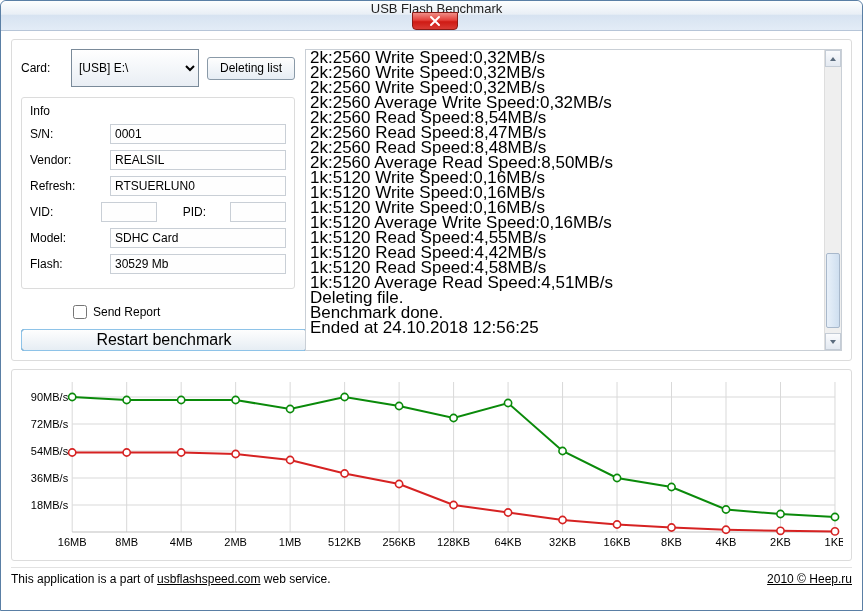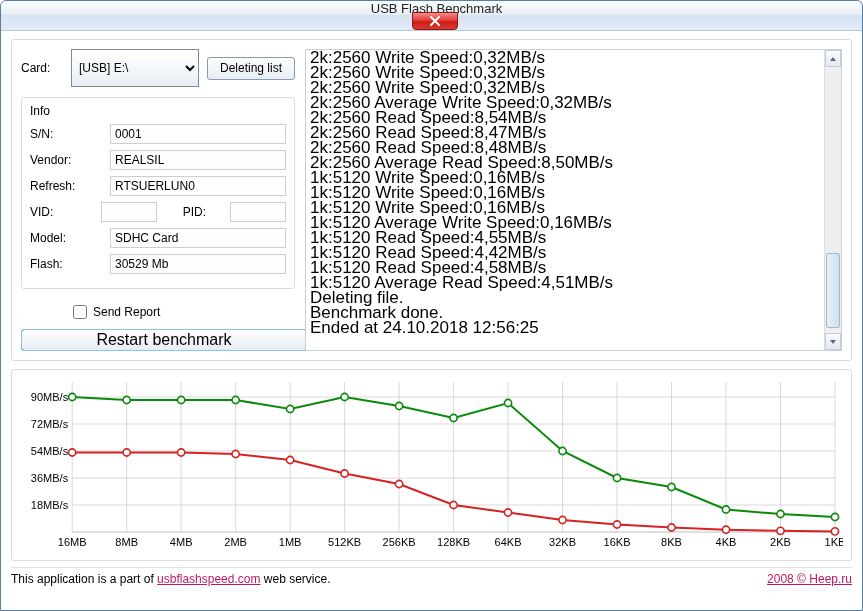--- a/index.html
+++ b/index.html
@@ -158,21 +158,21 @@
   .chart .rpt { fill: #fff; stroke: #0a8a0a; stroke-width: 1.6; }
   .chart .wpt { fill: #fff; stroke: #d62222; stroke-width: 1.6; }
 
   .footer {
     margin-top: 6px;
     border-top: 1px solid #e2e2e2;
     padding-top: 4px;
     display: flex;
     font-size: 12px;
   }
-  .footer a { color: #be185d; text-decoration: underline; }
+  .footer a { color: #000000; text-decoration: underline; }
   .footer .credit { margin-left: auto; }
 </style>
 </head>
 <body>
 
 <div class="titlebar">
   <span class="title">USB Flash Benchmark</span>
   <div class="close-btn">
     <svg viewBox="0 0 12 12">
       <path d="M2 2 L10 10 M10 2 L2 10" stroke="#fff" stroke-width="2" stroke-linecap="round"></path>
@@ -348,15 +348,15 @@
         </svg>
     </div>
   </div>
 
   <div class="footer">
     <span>
       <span>This application is a part of </span>
       <a href="#">usbflashspeed.com</a>
       <span> web service.</span>
     </span>
-    <span class="credit"><a href="#">2008 © Heep.ru</a></span>
+    <span class="credit"><a href="#">2010 © Heep.ru</a></span>
   </div>
 </div>
 
 </body></html>

